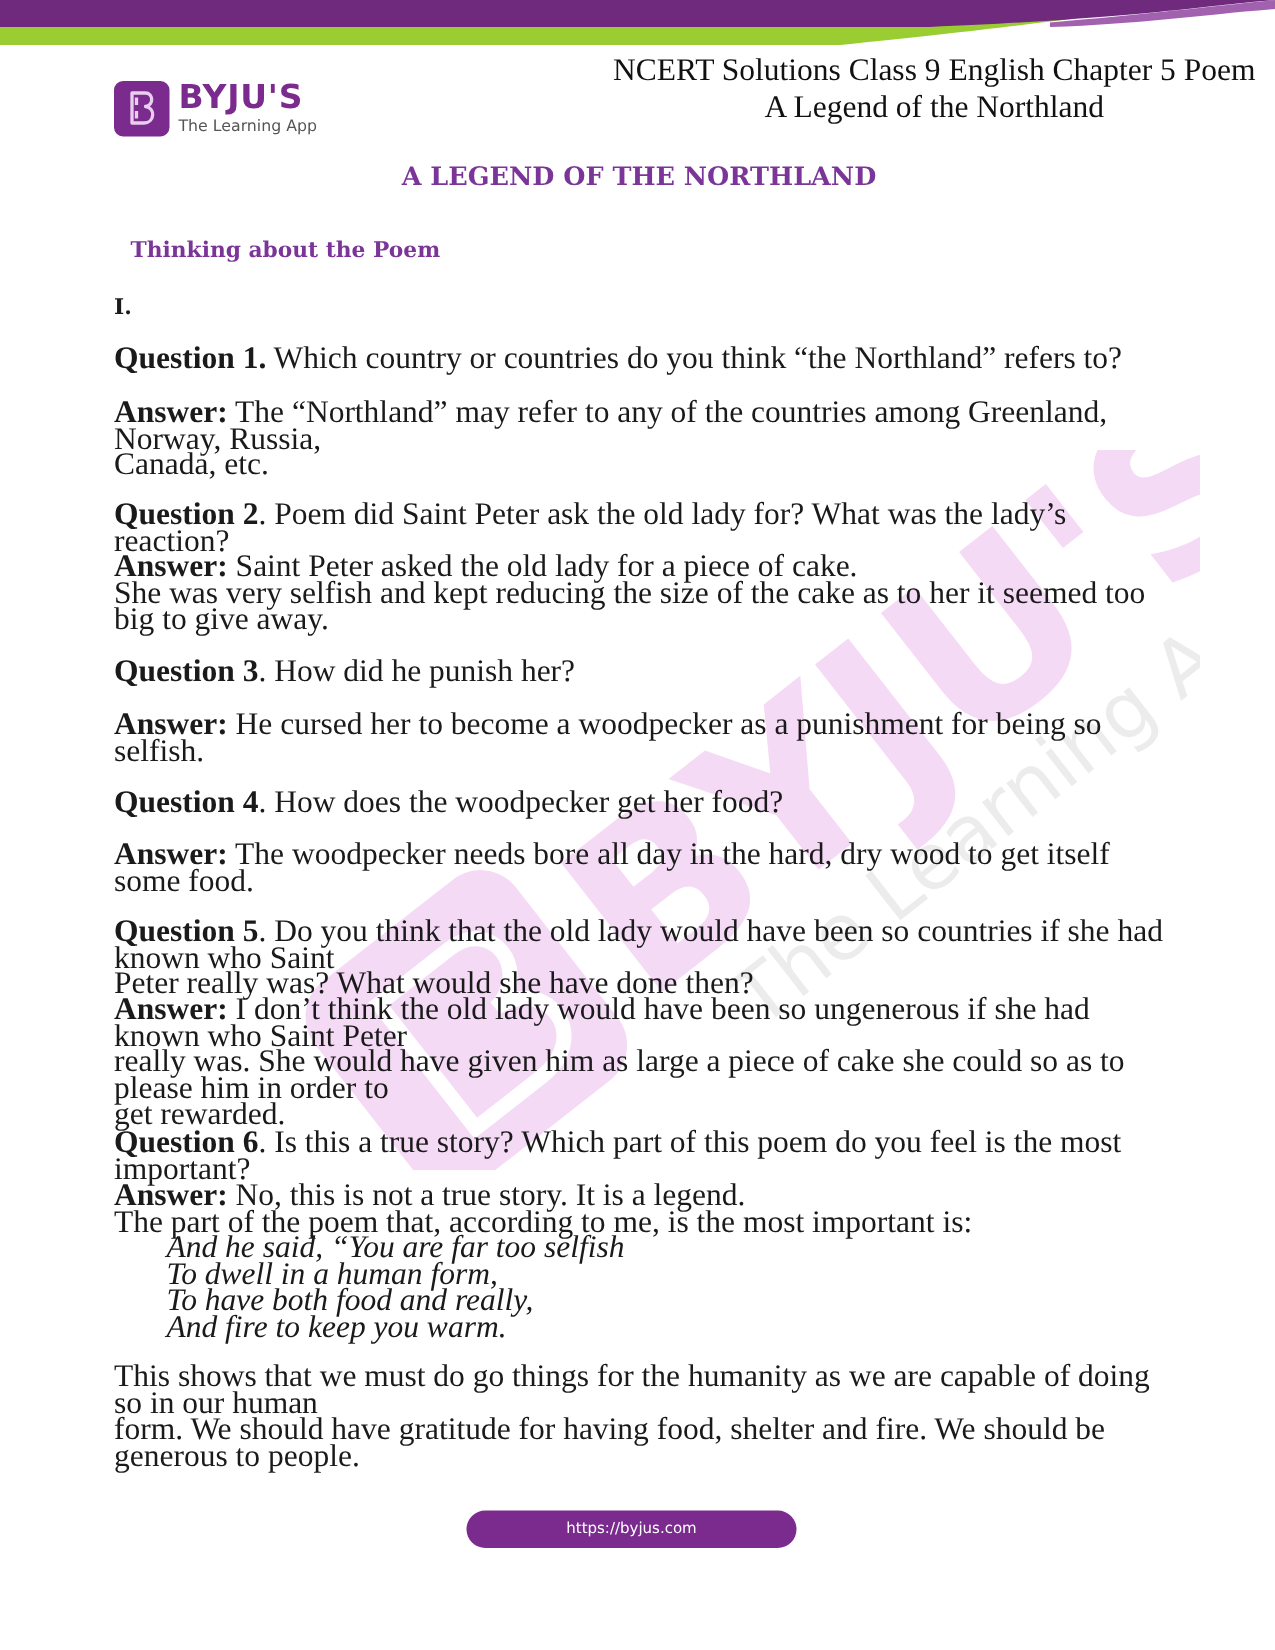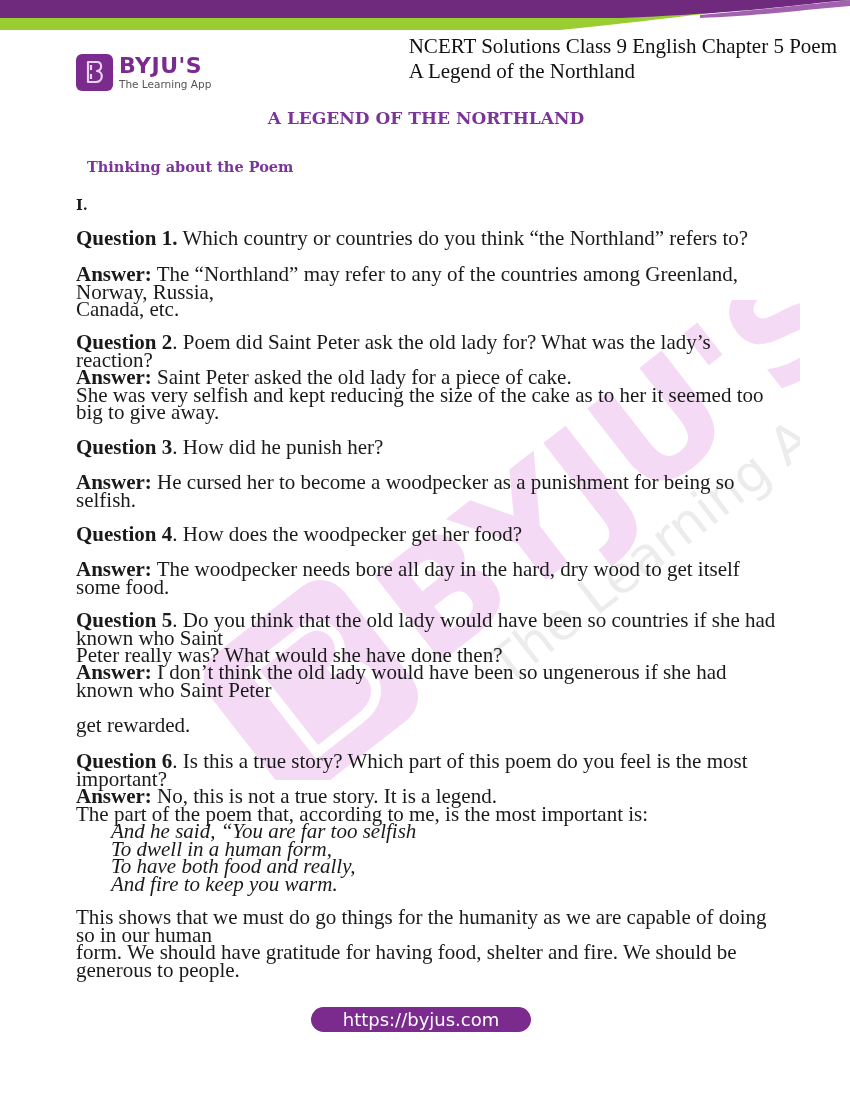--- a/index.html
+++ b/index.html
@@ -10,37 +10,37 @@
     .top-banner { position: absolute; left: 0; top: 0; width: 850px; height: 30px; }
     .top-banner svg { display: block; }
 
     
     .logo { position: absolute; left: 76px; top: 52px; width: 145px; height: 40px; display: flex; align-items: center; }
     .logo-mark { width: 37px; height: 37px; border-radius: 6px; background: #7b2b8e; display: flex; align-items: center; justify-content: center; }
     .logo-text { margin-left: 6px; display: flex; flex-direction: column; line-height: 1; }
     .logo-name { font-family: "DejaVu Sans", sans-serif; font-weight: bold; font-size: 22px; color: #7b2b8e; letter-spacing: 0.5px; }
     .logo-tag { font-family: "DejaVu Sans", sans-serif; font-size: 10.5px; color: #555; margin-top: 2px; }
 
-    .doc-title { position: absolute; right: 13px; top: 34px; text-align: left; font-family: "Liberation Serif", serif; font-size: 21px; line-height: 25px; color: #111; }
+    .doc-title { position: absolute; right: 13px; top: 34px; text-align: center; font-family: "Liberation Serif", serif; font-size: 21px; line-height: 25px; color: #111; }
 
     
     .watermark { position: absolute; left: 150px; top: 300px; width: 650px; height: 480px; pointer-events: none; }
 
     
     .content { position: absolute; left: 76px; top: 0; width: 720px; font-size: 14px; line-height: 17.5px; }
     .main-heading { position: absolute; left: 0; top: 110px; width: 700px; text-align: center; font-weight: bold; font-size: 17px; color: #7b3598; }
     .sub-heading { position: absolute; left: 0; top: 158px; font-weight: bold; font-size: 14.5px; color: #7b3598; margin-left: 11px; }
     .roman { position: absolute; left: 0; top: 196px; font-weight: bold; font-size: 14.5px; }
 
     .block { position: absolute; left: 0; width: 710px; font-family: "Liberation Serif", serif; font-size: 21px; line-height: 17.5px; color: #1a1a1a; }
     .block b { font-weight: bold; }
     .ital { font-style: italic; margin-left: 35px; }
 
     
-    .footer-link { position: absolute; left: 311px; top: 1007px; width: 220px; height: 25px; border-radius: 13px; background: #7b2b8e; color: #ffffff; font-family: "DejaVu Sans", sans-serif; font-size: 18px; display: flex; align-items: center; justify-content: center; text-decoration: none; }
+    .footer-link { position: absolute; left: 311px; top: 1007px; width: 220px; height: 25px; border-radius: 13px; background: #7b2b8e; color: #ffffff; font-family: "DejaVu Sans", sans-serif; font-size: 10px; display: flex; align-items: center; justify-content: center; text-decoration: none; }
   </style>
 </head>
 <body>
 
 <div class="top-banner">
   <svg width="850" height="30" viewBox="0 0 850 30">
     <rect x="0" y="0" width="850" height="30" fill="#ffffff"></rect>
     <path d="M0,0 L850,0 L850,0 C780,2 720,14 560,30 L0,30 Z" fill="#9acd32"></path>
     <path d="M0,0 L850,0 C800,4 760,12 620,18 L0,18 Z" fill="#6f2a7e"></path>
     <path d="M700,15 C760,10 810,4 850,0 L850,6 C800,10 760,16 700,18 Z" fill="#8a3a9a" opacity="0.8"></path>
@@ -114,21 +114,21 @@
     <span>The woodpecker needs bore all day in the hard, dry wood to get itself some food.</span>
   </div>
 
   <div class="block" style="top:612px;">
     <b>Question 5</b><span>. Do you think that the old lady would have been so countries if she had known who Saint</span><br>
     <span>Peter really was? What would she have done then?</span>
   </div>
   <div class="block" style="top:664px;">
     <b>Answer:</b>
     <span>I don’t think the old lady would have been so ungenerous if she had known who Saint Peter</span><br>
-    <br>
+    <span>really was. She would have given him as large a piece of cake she could so as to please him in order to</span><br>
     <span>get rewarded.</span>
   </div>
 
   <div class="block" style="top:753px;">
     <b>Question 6</b><span>. Is this a true story? Which part of this poem do you feel is the most important?</span>
   </div>
   <div class="block" style="top:788px;">
     <b>Answer:</b>
     <span>No, this is not a true story. It is a legend.</span><br>
     <span>The part of the poem that, according to me, is the most important is:</span><br>

